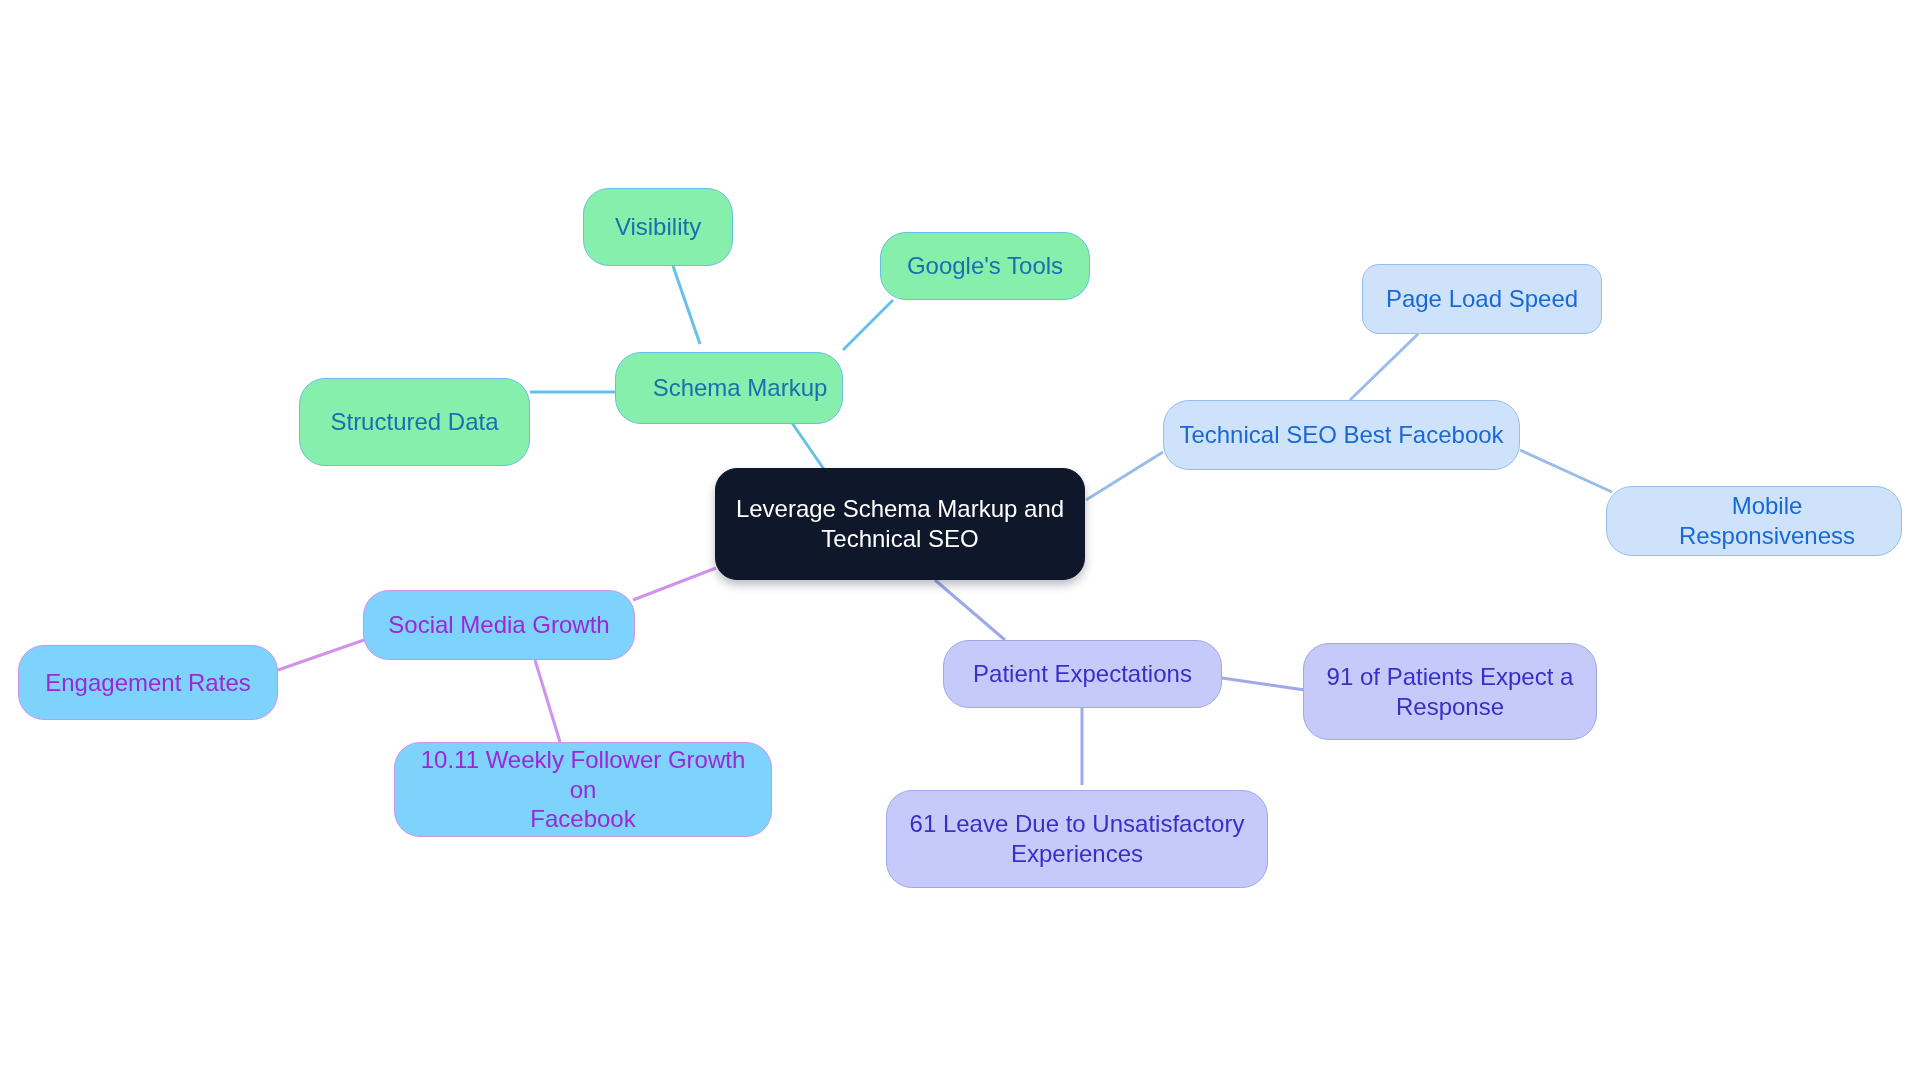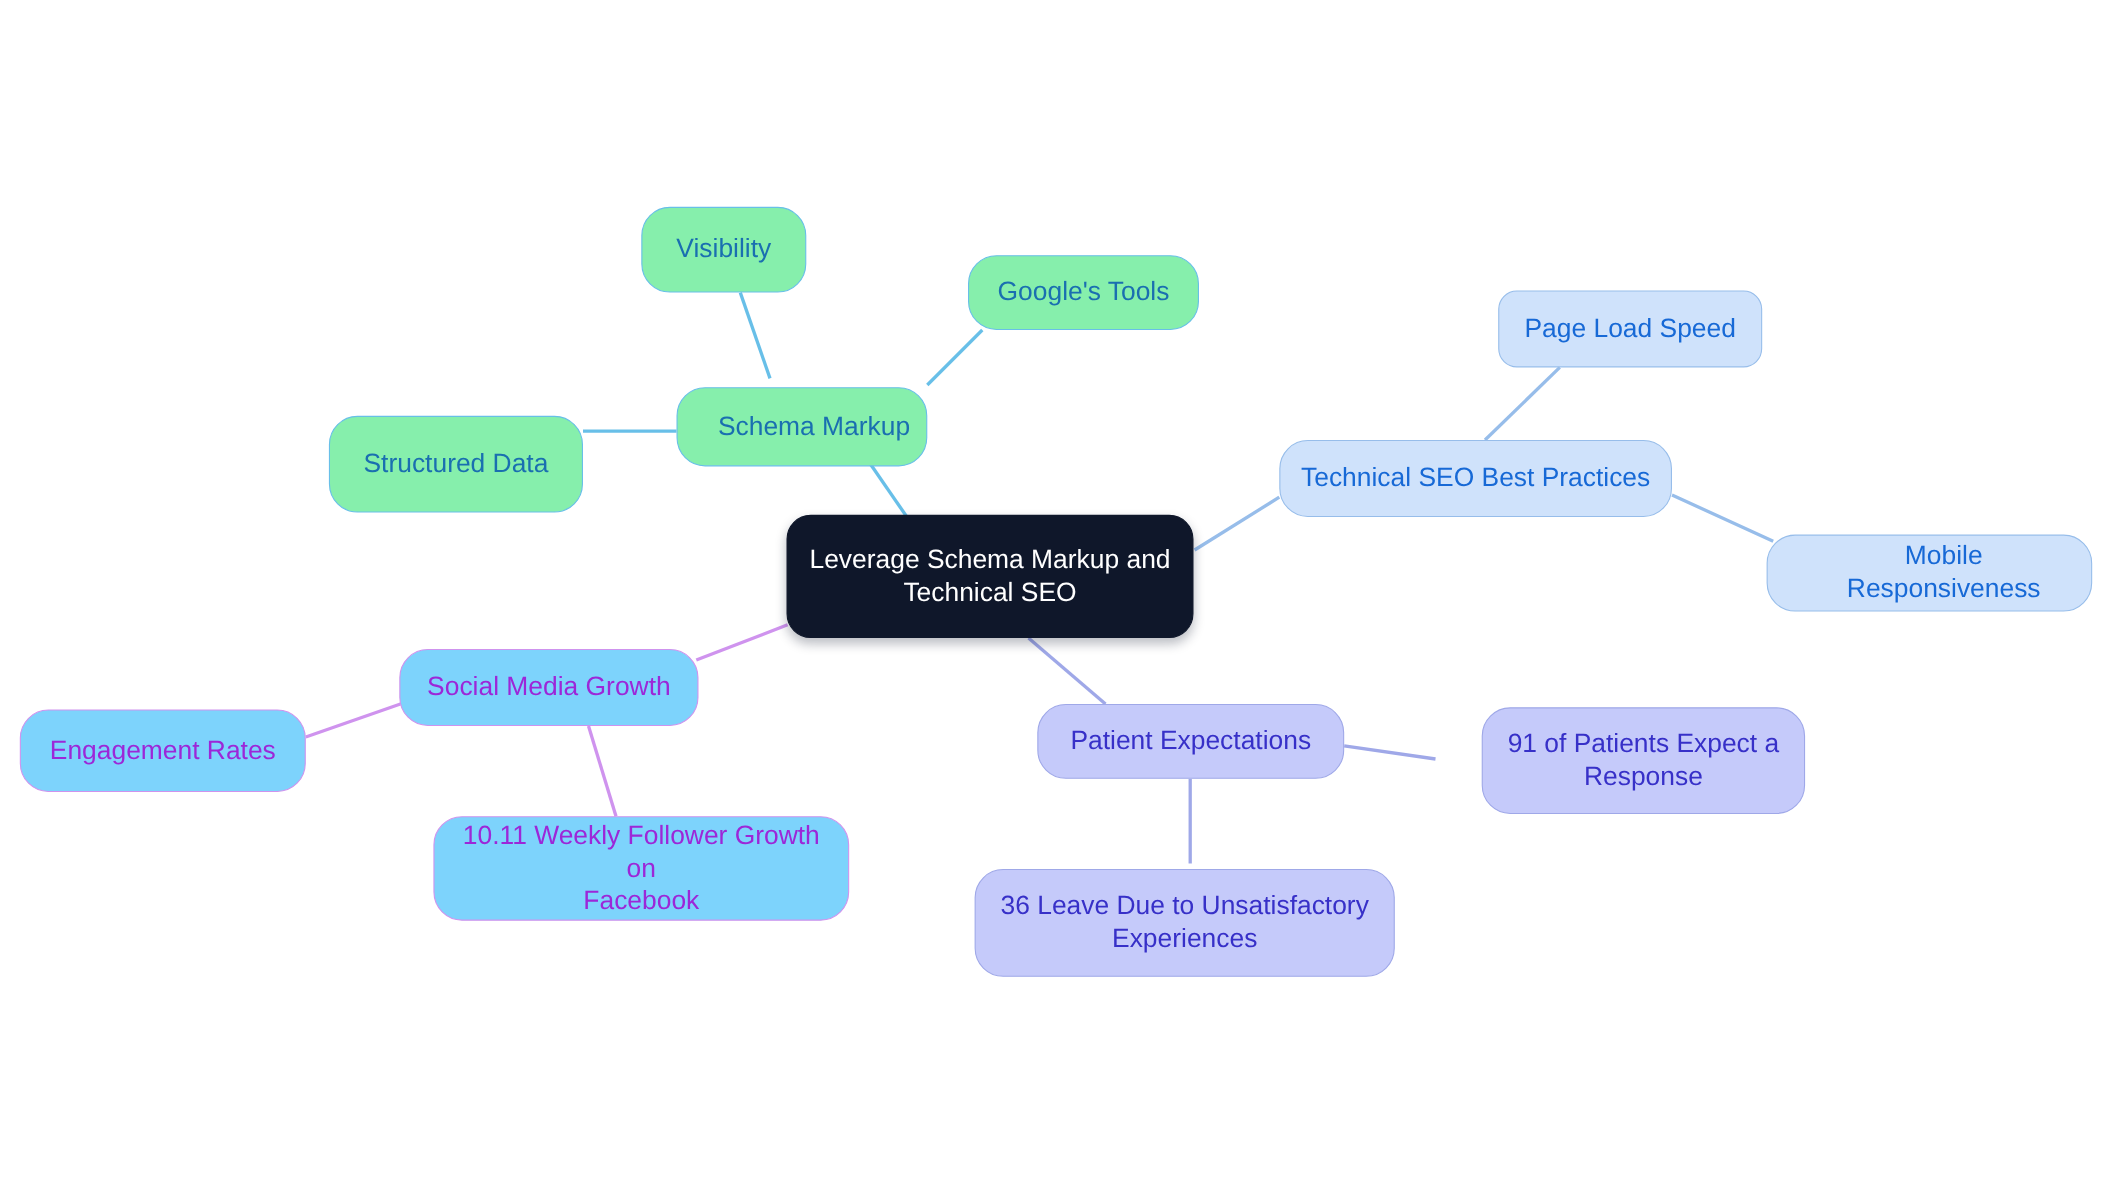--- a/index.html
+++ b/index.html
@@ -112,32 +112,32 @@
 Technical SEO</div>
 
   <div class="node node-sky" style="left:615px; top:352px; width:228px; height:72px;padding-left:36px;">Schema Markup</div>
 
   <div class="node node-sky" style="left:583px; top:188px; width:150px; height:78px;">Visibility</div>
 
   <div class="node node-sky" style="left:880px; top:232px; width:210px; height:68px;">Google's Tools</div>
 
   <div class="node node-sky" style="left:299px; top:378px; width:231px; height:88px;">Structured Data</div>
 
-  <div class="node node-lightblue" style="left:1163px; top:400px; width:357px; height:70px;">Technical SEO Best Practices</div>
+  <div class="node node-lightblue" style="left:1163px; top:400px; width:357px; height:70px;">Technical SEO Best Facebook</div>
 
   <div class="node node-lightblue" style="left:1362px; top:264px; width:240px; height:70px;border-radius:17px;">Page Load Speed</div>
 
   <div class="node node-lightblue" style="left:1606px; top:486px; width:296px; height:70px;padding-left:40px;">Mobile Responsiveness</div>
 
   <div class="node node-indigo" style="left:943px; top:640px; width:279px; height:68px;">Patient Expectations</div>
 
-  <div class="node node-indigo" style="left:1303px; top:643px; width:294px; height:97px;margin-left:44px;">91 of Patients Expect a
+  <div class="node node-indigo" style="left:1303px; top:643px; width:294px; height:97px;">91 of Patients Expect a
 Response</div>
 
-  <div class="node node-indigo" style="left:886px; top:790px; width:382px; height:98px;">36 Leave Due to Unsatisfactory
+  <div class="node node-indigo" style="left:886px; top:790px; width:382px; height:98px;">61 Leave Due to Unsatisfactory
 Experiences</div>
 
   <div class="node node-pink" style="left:363px; top:590px; width:272px; height:70px;">Social Media Growth</div>
 
   <div class="node node-pink" style="left:18px; top:645px; width:260px; height:75px;">Engagement Rates</div>
 
   <div class="node node-pink" style="left:394px; top:742px; width:378px; height:95px;">10.11 Weekly Follower Growth on
 Facebook</div>
 
 </div>

